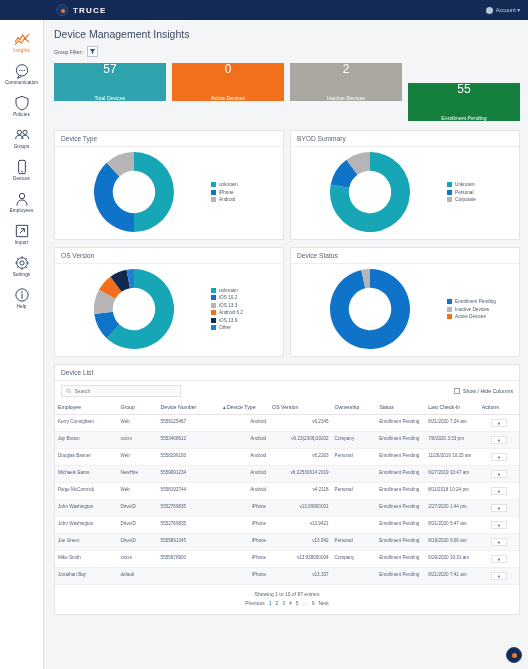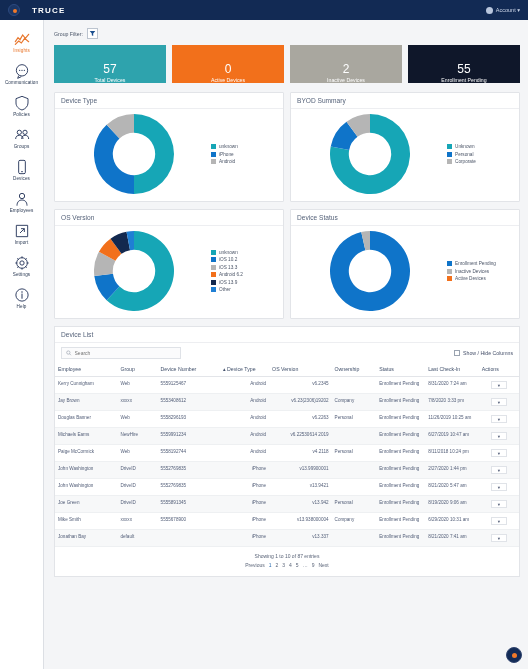--- a/index.html
+++ b/index.html
@@ -9,21 +9,21 @@
     background: #ffffff; overflow: hidden;
   }
   #app { position: relative; width: 528px; height: 669px; background:#f2f3f5; }
 
   
   .topbar {
     position:absolute; top:0; left:0; width:528px; height:20px;
     background:#122a54; display:flex; align-items:center;
     justify-content:space-between; padding:0 8px; z-index:30;
   }
-  .brand { display:flex; align-items:center; gap:12px; }
+  .brand { display:flex; align-items:center; gap:5px;margin-left:48px; }
   .brand-mark {
     width:12px; height:12px; border-radius:50%;
     background:#1b3665; border:1px solid #2c4a80; position:relative;
   }
   .brand-mark::after{
     content:""; position:absolute; left:3.5px; top:3.5px;
     width:4px; height:4px; border-radius:50%; background:#f0792a;
   }
   .brand-text { color:#ffffff; font-size:8px; letter-spacing:1.2px; font-weight:bold; }
   .account { display:flex; align-items:center; gap:3px; }
@@ -54,21 +54,21 @@
   .filter-label { font-size:5.2px; color:#4a5568; }
   .filter-btn {
     width:11px;height:11px;border:1px solid #bcc4cf;background:#fff;
     display:flex;align-items:center;justify-content:center;cursor:pointer;
   }
 
   
   .kpis { display:flex; gap:6px; margin-bottom:9px; }
   .kpi {
     flex:1; height:38px; display:flex; flex-direction:column;
-    align-items:center; justify-content:flex-end; color:#fff; cursor:pointer;
+    align-items:center; justify-content:space-between; color:#fff; cursor:pointer;
   }
   .kpi-value { font-size:12px; font-weight:400; line-height:13px; }
   .kpi-label { font-size:5.2px; margin-top:1px; }
 
   
   .card-row { display:flex; gap:6px; margin-bottom:7px; }
   .card {
     flex:1; background:#ffffff; border:1px solid #e2e4e8;
     border-radius:1px;
   }
@@ -233,20 +233,21 @@
             <circle cx="12" cy="7.5" r="1.1" fill="#27365a"></circle>
             <path d="M12 10.5 V17" stroke="#27365a" stroke-width="1.5" stroke-linecap="round"></path>
           </svg>
         </span>
         <span class="nav-label">Help</span>
       </div>
     </div>
 
   <div class="main">
 
+    <div class="page-title">Device Management Insights</div>
 
     <div class="filter-row">
       <div class="filter-label">Group Filter:</div>
       <div class="filter-btn">
         <svg width="7" height="7" viewBox="0 0 10 10">
           <path d="M1 1.5 H9 L6 5 V8.5 L4 7.4 V5 Z" fill="#1b4f8f"></path>
         </svg>
       </div>
     </div>
 
@@ -256,21 +257,21 @@
           <div class="kpi-label">Total Devices</div>
         </div>
         <div class="kpi" style="background: rgb(242, 112, 27);">
           <div class="kpi-value">0</div>
           <div class="kpi-label">Active Devices</div>
         </div>
         <div class="kpi" style="background: rgb(169, 167, 159);">
           <div class="kpi-value">2</div>
           <div class="kpi-label">Inactive Devices</div>
         </div>
-        <div class="kpi" style="background: #0f172a;">
+        <div class="kpi" style="background: #15803d; margin-top: 20px;">
           <div class="kpi-value">55</div>
           <div class="kpi-label">Enrollment Pending</div>
         </div>
       </div>
 
     <div class="card-row">
       <div class="card">
         <div class="card-head">Device Type</div>
         <div class="card-body">
           <div class="chart-wrap" id="chart0">

